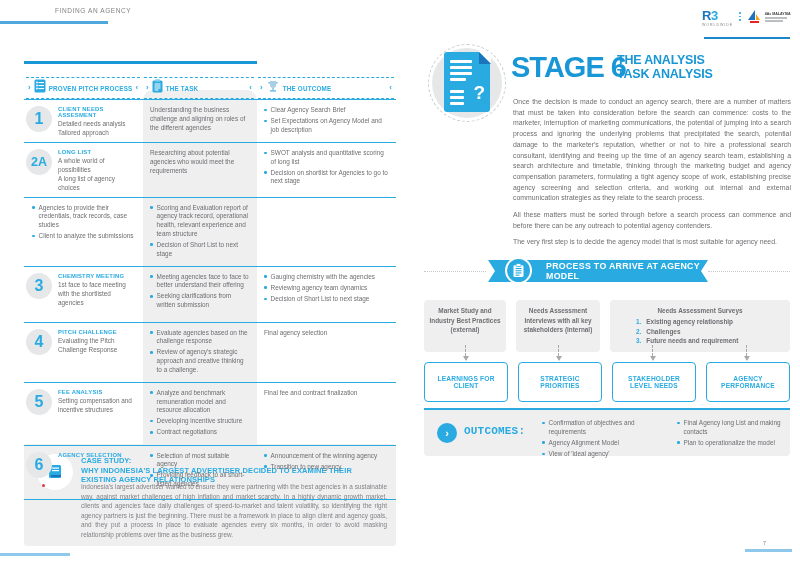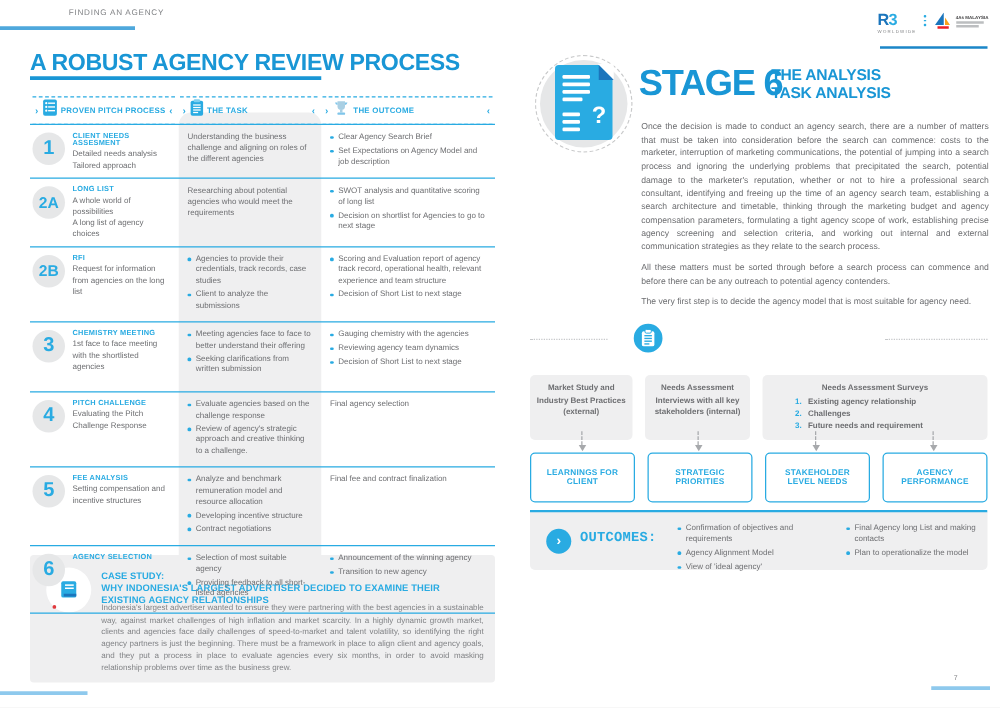--- a/index.html
+++ b/index.html
@@ -160,21 +160,20 @@
       </svg>
       <div>
         <div class="a4s-text">4As MALAYSIA</div>
         <div class="a4s-bar" style="width:22px"></div>
         <div class="a4s-bar" style="width:18px"></div>
       </div>
     </div>
   </div>
   <div class="rule-right"></div>
 
-  <div class="lp-title">A ROBUST AGENCY REVIEW PROCESS</div>
   <div class="lp-title-rule"></div>
 
   <div class="ptable">
     <div class="gray-col"></div>
     <div class="thead">
         <div class="banner">
           <span class="chev">›</span>
           <span><svg width="12" height="14" viewBox="0 0 12 14">
               <rect x="0.5" y="0.5" width="11" height="13" rx="1.5" fill="#29ABE2"></rect>
               <circle cx="3" cy="3.5" r="0.9" fill="#fff"></circle>
@@ -262,29 +261,20 @@
                 <span class="btext">SWOT analysis and quantitative scoring of long list</span>
               </li>
               <li>
                 <span class="bdot"></span>
                 <span class="btext">Decision on shortlist for Agencies to go to next stage</span>
               </li>
             </ul>
           </div>
         </div>
         <div class="trow" style="min-height: 57px;">
-          <div class="numcell">
-            <span class="numcircle small">2B</span>
-            <div>
-              <div class="phase-title">RFI</div>
-              <div class="phase-desc">
-                <div>Request for information from agencies on the long list</div>
-              </div>
-            </div>
-          </div>
           <div class="cell task">
             <ul class="blist">
               <li>
                 <span class="bdot"></span>
                 <span class="btext">Agencies to provide their credentials, track records, case studies</span>
               </li>
               <li>
                 <span class="bdot"></span>
                 <span class="btext">Client to analyze the submissions</span>
               </li>
@@ -471,20 +461,23 @@
     <div>TASK ANALYSIS</div>
   </div>
   <div class="rp-paras">
       <p>Once the decision is made to conduct an agency search, there are a number of matters that must be taken into consideration before the search can commence: costs to the marketer, interruption of marketing communications, the potential of jumping into a search process and ignoring the underlying problems that precipitated the search, potential damage to the marketer's reputation, whether or not to hire a professional search consultant, identifying and freeing up the time of an agency search team, establishing a search architecture and timetable, thinking through the marketing budget and agency compensation parameters, formulating a tight agency scope of work, establishing precise agency screening and selection criteria, and working out internal and external communication strategies as they relate to the search process.</p>
       <p>All these matters must be sorted through before a search process can commence and before there can be any outreach to potential agency contenders.</p>
       <p>The very first step is to decide the agency model that is most suitable for agency need.</p>
     </div>
 
   <div class="proc-dot-l"></div>
   <div class="proc-dot-r"></div>
+  <div class="ribbon">
+    <span class="rtext">PROCESS TO ARRIVE AT AGENCY MODEL</span>
+  </div>
   <div class="ribbon-icon">
     <svg width="13" height="15" viewBox="0 0 13 15">
       <rect x="1.5" y="2" width="10" height="12" rx="1.5" fill="#fff"></rect>
       <rect x="4" y="0.5" width="5" height="3" rx="1" fill="#fff" stroke="#29ABE2" stroke-width="0.8"></rect>
       <rect x="3.5" y="5" width="6" height="1.1" fill="#29ABE2"></rect>
       <rect x="3.5" y="7.2" width="6" height="1.1" fill="#29ABE2"></rect>
       <rect x="3.5" y="9.4" width="6" height="1.1" fill="#29ABE2"></rect>
       <rect x="3.5" y="11.6" width="4" height="1.1" fill="#29ABE2"></rect>
     </svg>
   </div>

